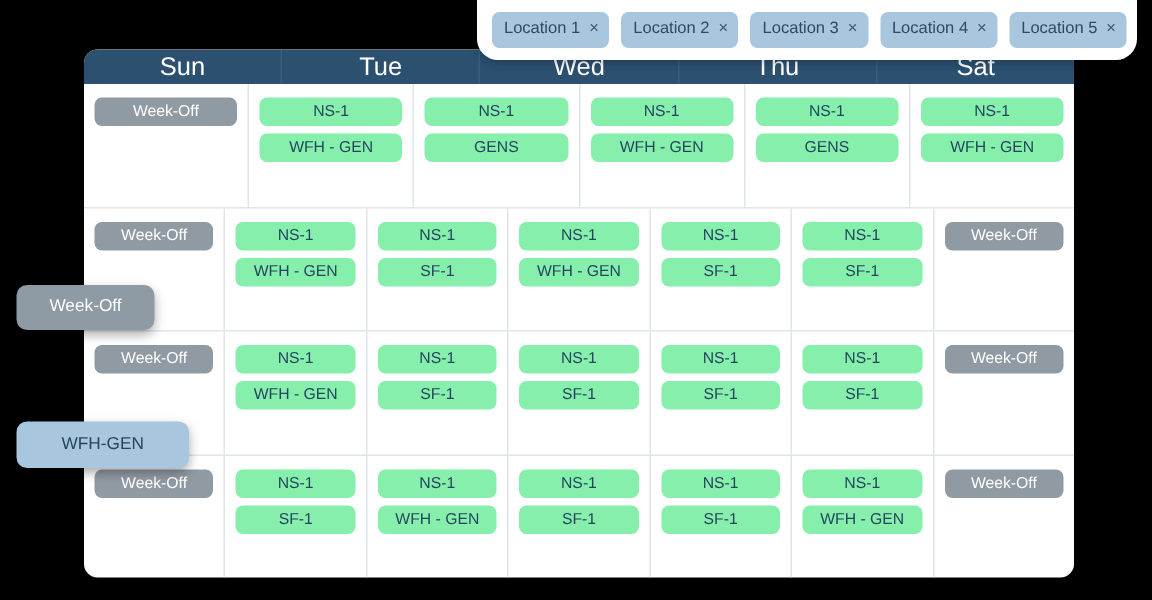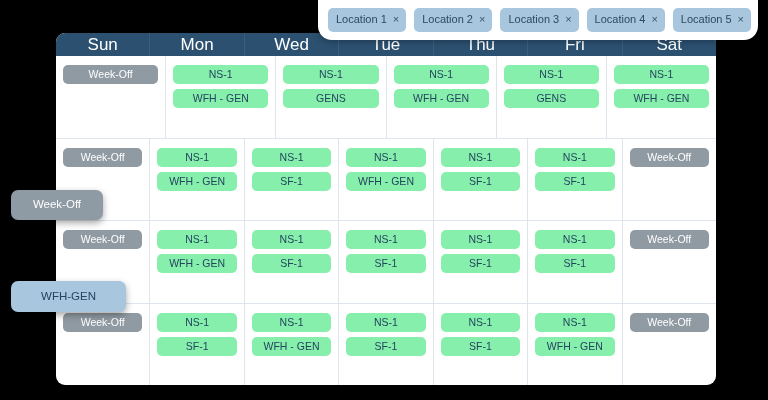--- a/index.html
+++ b/index.html
@@ -186,25 +186,23 @@
   </div>
   <div class="location-chip">
     <span>Location 5</span>
     <span class="chip-x">×</span>
   </div>
 </div>
 
 <div class="roster-table">
   <div class="roster-header">
     <div class="hcell">Sun</div>
-    <div class="hcell">Mon</div>
+    <div class="hcell">Tue</div>
     <div class="hcell">Wed</div>
-    <div class="hcell">Tue</div>
     <div class="hcell">Thu</div>
-    <div class="hcell">Fri</div>
     <div class="hcell">Sat</div>
   </div>
   <div class="roster-body" id="roster-body">
       <div class="roster-row">
         <div class="roster-cell">
           <div class="shift-chip gray">
             <span>Week-Off</span>
           </div>
         </div>
         <div class="roster-cell">

